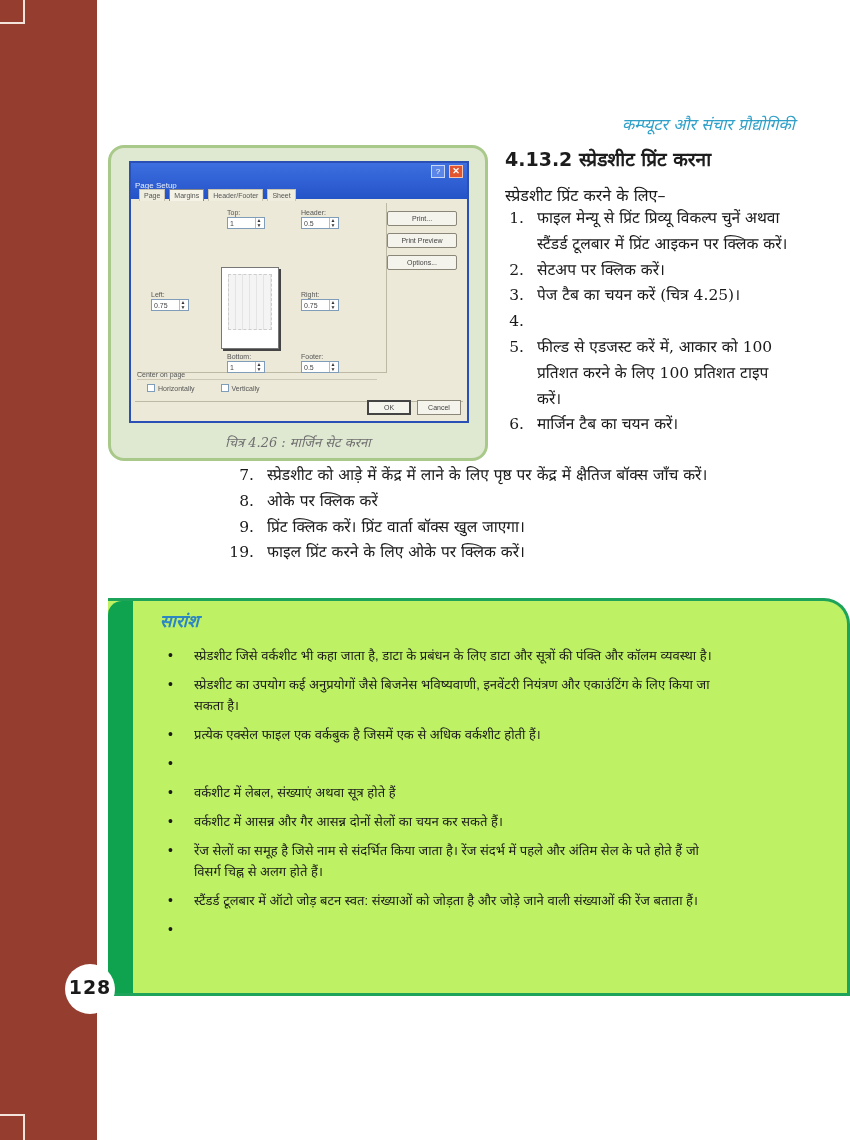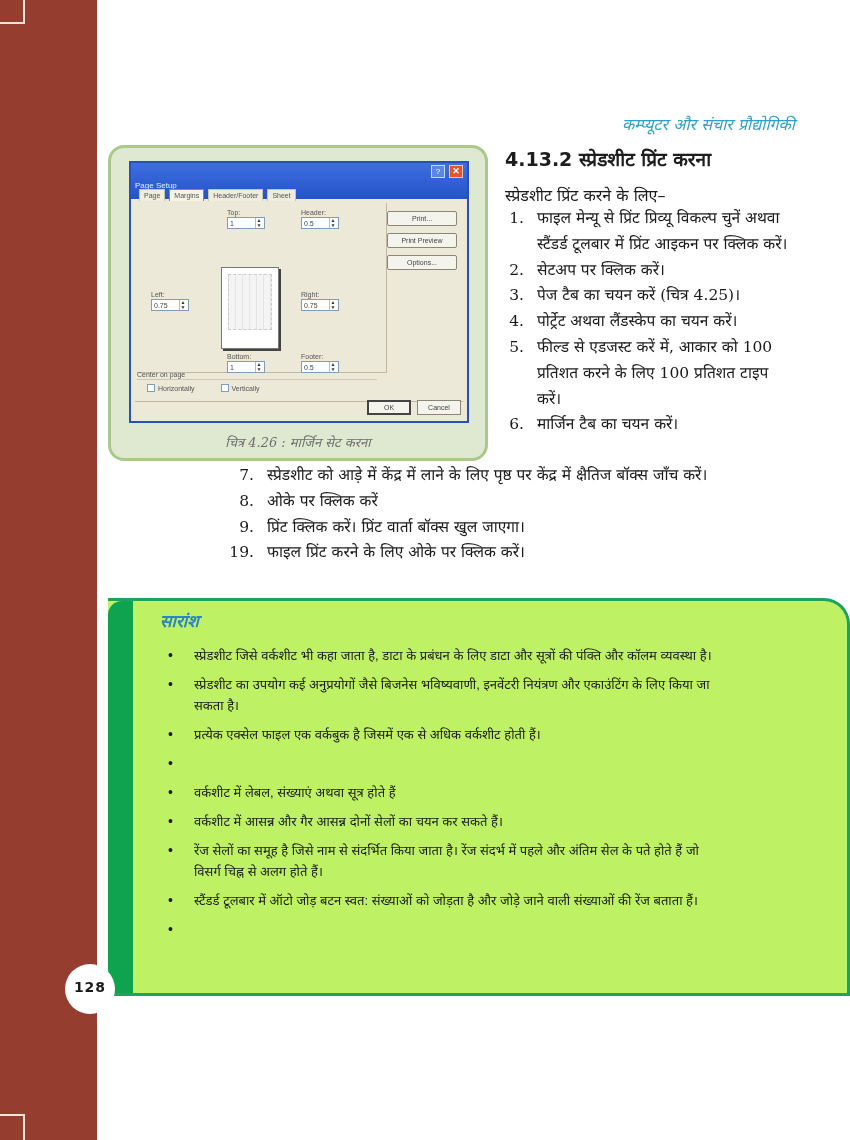--- a/index.html
+++ b/index.html
@@ -57,21 +57,21 @@
   .steps-bottom .num { width: 42px; padding-right: 13px; }
 
   
   .summary { position: absolute; left: 108px; top: 598px; width: 742px; height: 398px; background: #bef264; border: 3px solid #1ea35a; border-left: none; border-radius: 0 26px 0 0; }
   .summary-bar { position: absolute; left: 0; top: 0; width: 25px; height: 100%; background: #0fa34f; border-radius: 14px 0 0 4px; }
   .summary-title { position: absolute; left: 52px; top: 8px; font-family: "DejaVu Sans", sans-serif; font-size: 17px; font-style: italic; font-weight: bold; color: #2d86c4; }
   .summary-list { position: absolute; left: 60px; top: 44px; width: 560px; list-style: none; }
   .summary-list li { display: flex; font-family: "Liberation Sans", "DejaVu Sans", sans-serif; font-size: 13px; line-height: 21px; margin-bottom: 8px; color: #1b1b1b; }
   .summary-list .bullet { flex: 0 0 26px; font-size: 14px; }
 
-  .page-num { position: absolute; left: 65px; top: 964px; width: 50px; height: 50px; border-radius: 50%; background: #fff; font-family: "DejaVu Sans", sans-serif; font-weight: bold; font-size: 14px; color: #1a1a1a; text-align: center; line-height: 46px; letter-spacing: 1px; }
+  .page-num { position: absolute; left: 65px; top: 964px; width: 50px; height: 50px; border-radius: 50%; background: #fff; font-family: "DejaVu Sans", sans-serif; font-weight: bold; font-size: 19px; color: #1a1a1a; text-align: center; line-height: 46px; letter-spacing: 1px; }
 </style>
 </head>
 <body>
 
 <div class="side-band"></div>
 <div class="crop-mark crop-tl"></div>
 <div class="crop-mark crop-bl"></div>
 
 <div class="running-head">कम्प्यूटर और संचार प्रौद्योगिकी</div>
 
@@ -167,21 +167,20 @@
   <li>
       <span class="num">2.</span>
       <span>सेटअप पर क्लिक करें।</span>
     </li>
   <li>
       <span class="num">3.</span>
       <span>पेज टैब का चयन करें (चित्र 4.25)।</span>
     </li>
   <li>
       <span class="num">4.</span>
-      <span>पोर्ट्रेट अथवा लैंडस्केप का चयन करें।</span>
     </li>
   <li>
       <span class="num">5.</span>
       <span>फील्ड से एडजस्ट करें में, आकार को 100 प्रतिशत करने के लिए 100 प्रतिशत टाइप करें।</span>
     </li>
   <li>
       <span class="num">6.</span>
       <span>मार्जिन टैब का चयन करें।</span>
     </li>
 </ol>

